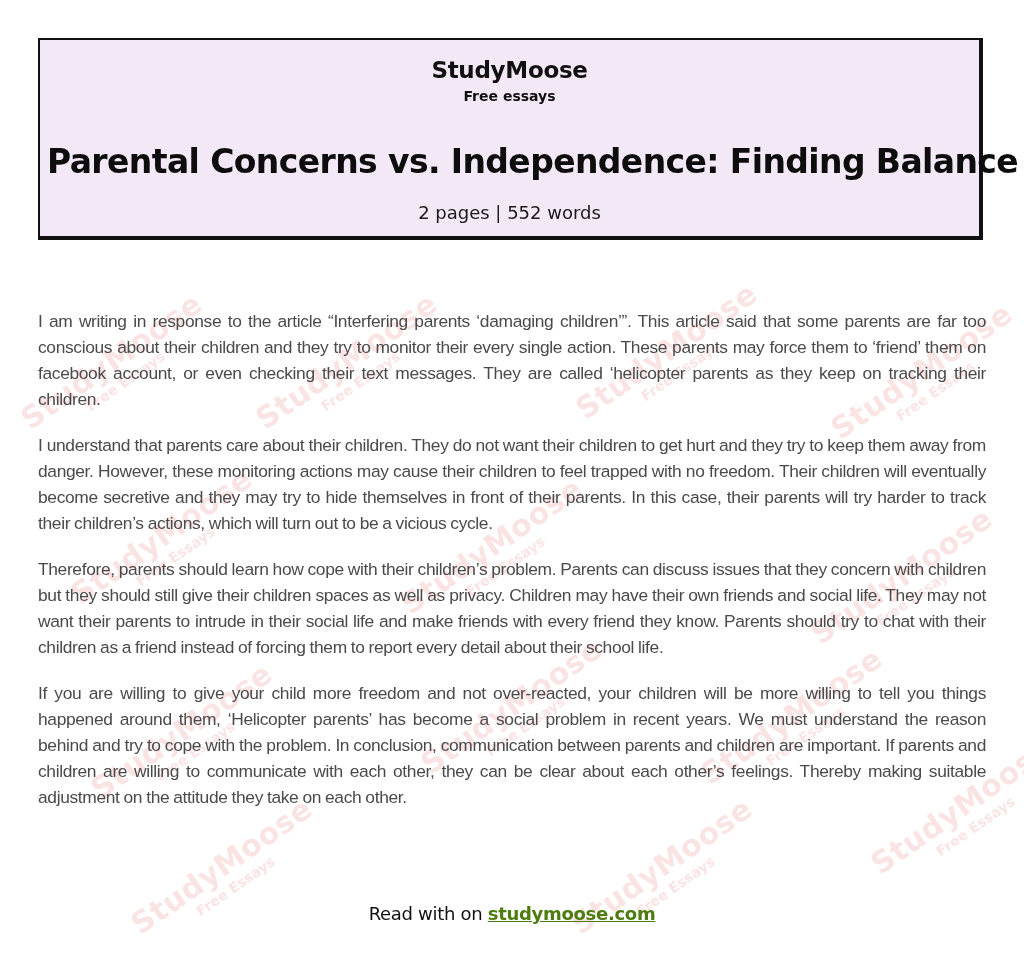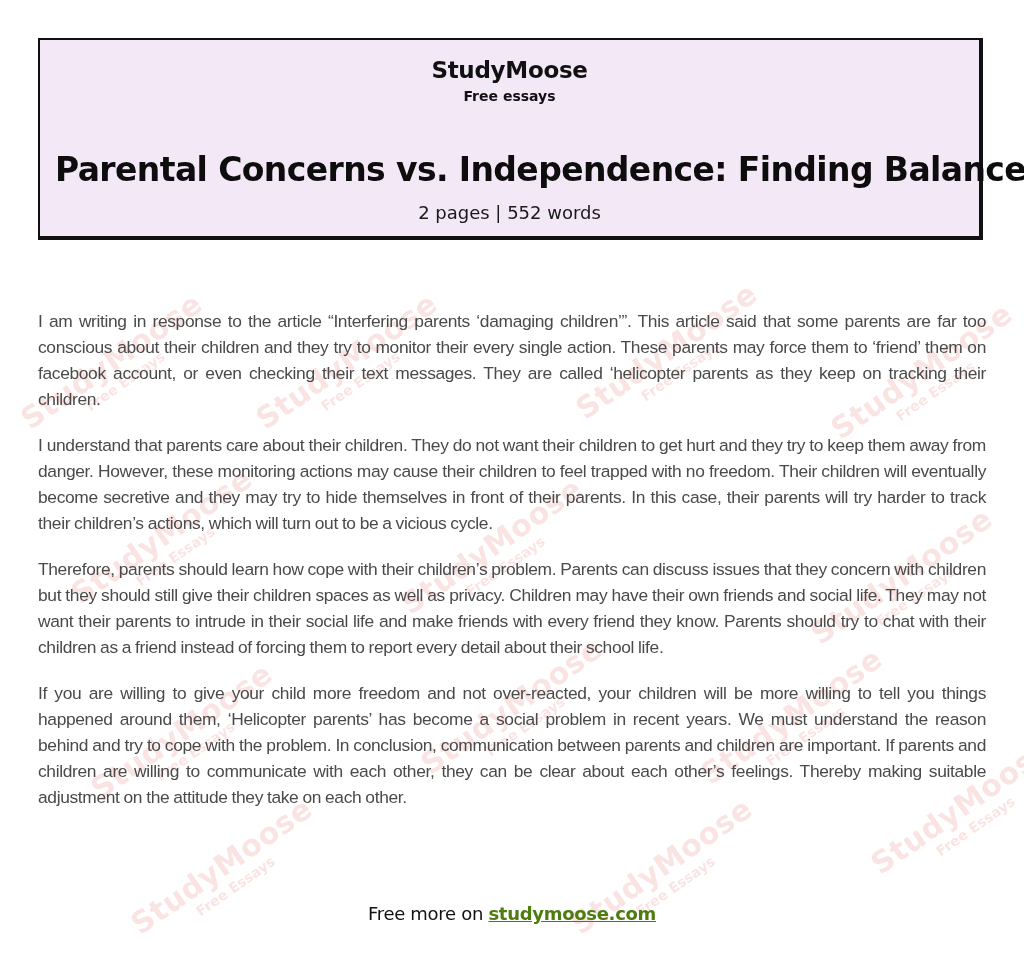--- a/index.html
+++ b/index.html
@@ -75,21 +75,21 @@
       top: 48px;
       font-family: "DejaVu Sans", sans-serif;
       font-weight: bold;
       font-size: 14px;
       color: #111;
     }
     .doc-title {
       position: absolute;
       left: 0; right: 0;
       top: 95px;
-      margin: 15px;
+      margin: 7px;
       font-family: "DejaVu Sans", sans-serif;
       font-weight: bold;
       font-size: 33px;
       color: #0d0d0d;
       letter-spacing: -0.6px;
       white-space: nowrap;
     }
     .doc-meta {
       position: absolute;
       left: 0; right: 0;
@@ -198,14 +198,14 @@
 </header>
 
 <main class="essay">
   <p>I am writing in response to the article “Interfering parents ‘damaging children’”. This article said that some parents are far too conscious about their children and they try to monitor their every single action. These parents may force them to ‘friend’ them on facebook account, or even checking their text messages. They are called ‘helicopter parents as they keep on tracking their children.</p>
   <p>I understand that parents care about their children. They do not want their children to get hurt and they try to keep them away from danger. However, these monitoring actions may cause their children to feel trapped with no freedom. Their children will eventually become secretive and they may try to hide themselves in front of their parents. In this case, their parents will try harder to track their children’s actions, which will turn out to be a vicious cycle.</p>
   <p>Therefore, parents should learn how cope with their children’s problem. Parents can discuss issues that they concern with children but they should still give their children spaces as well as privacy. Children may have their own friends and social life. They may not want their parents to intrude in their social life and make friends with every friend they know. Parents should try to chat with their children as a friend instead of forcing them to report every detail about their school life.</p>
   <p>If you are willing to give your child more freedom and not over-reacted, your children will be more willing to tell you things happened around them, ‘Helicopter parents’ has become a social problem in recent years. We must understand the reason behind and try to cope with the problem. In conclusion, communication between parents and children are important. If parents and children are willing to communicate with each other, they can be clear about each other’s feelings. Thereby making suitable adjustment on the attitude they take on each other.</p>
 </main>
 
 <div class="footer">
-  <span>Free more on </span><a>studymoose.com</a>
+  <span>Read with on </span><a>studymoose.com</a>
 </div>
 
 </body></html>

